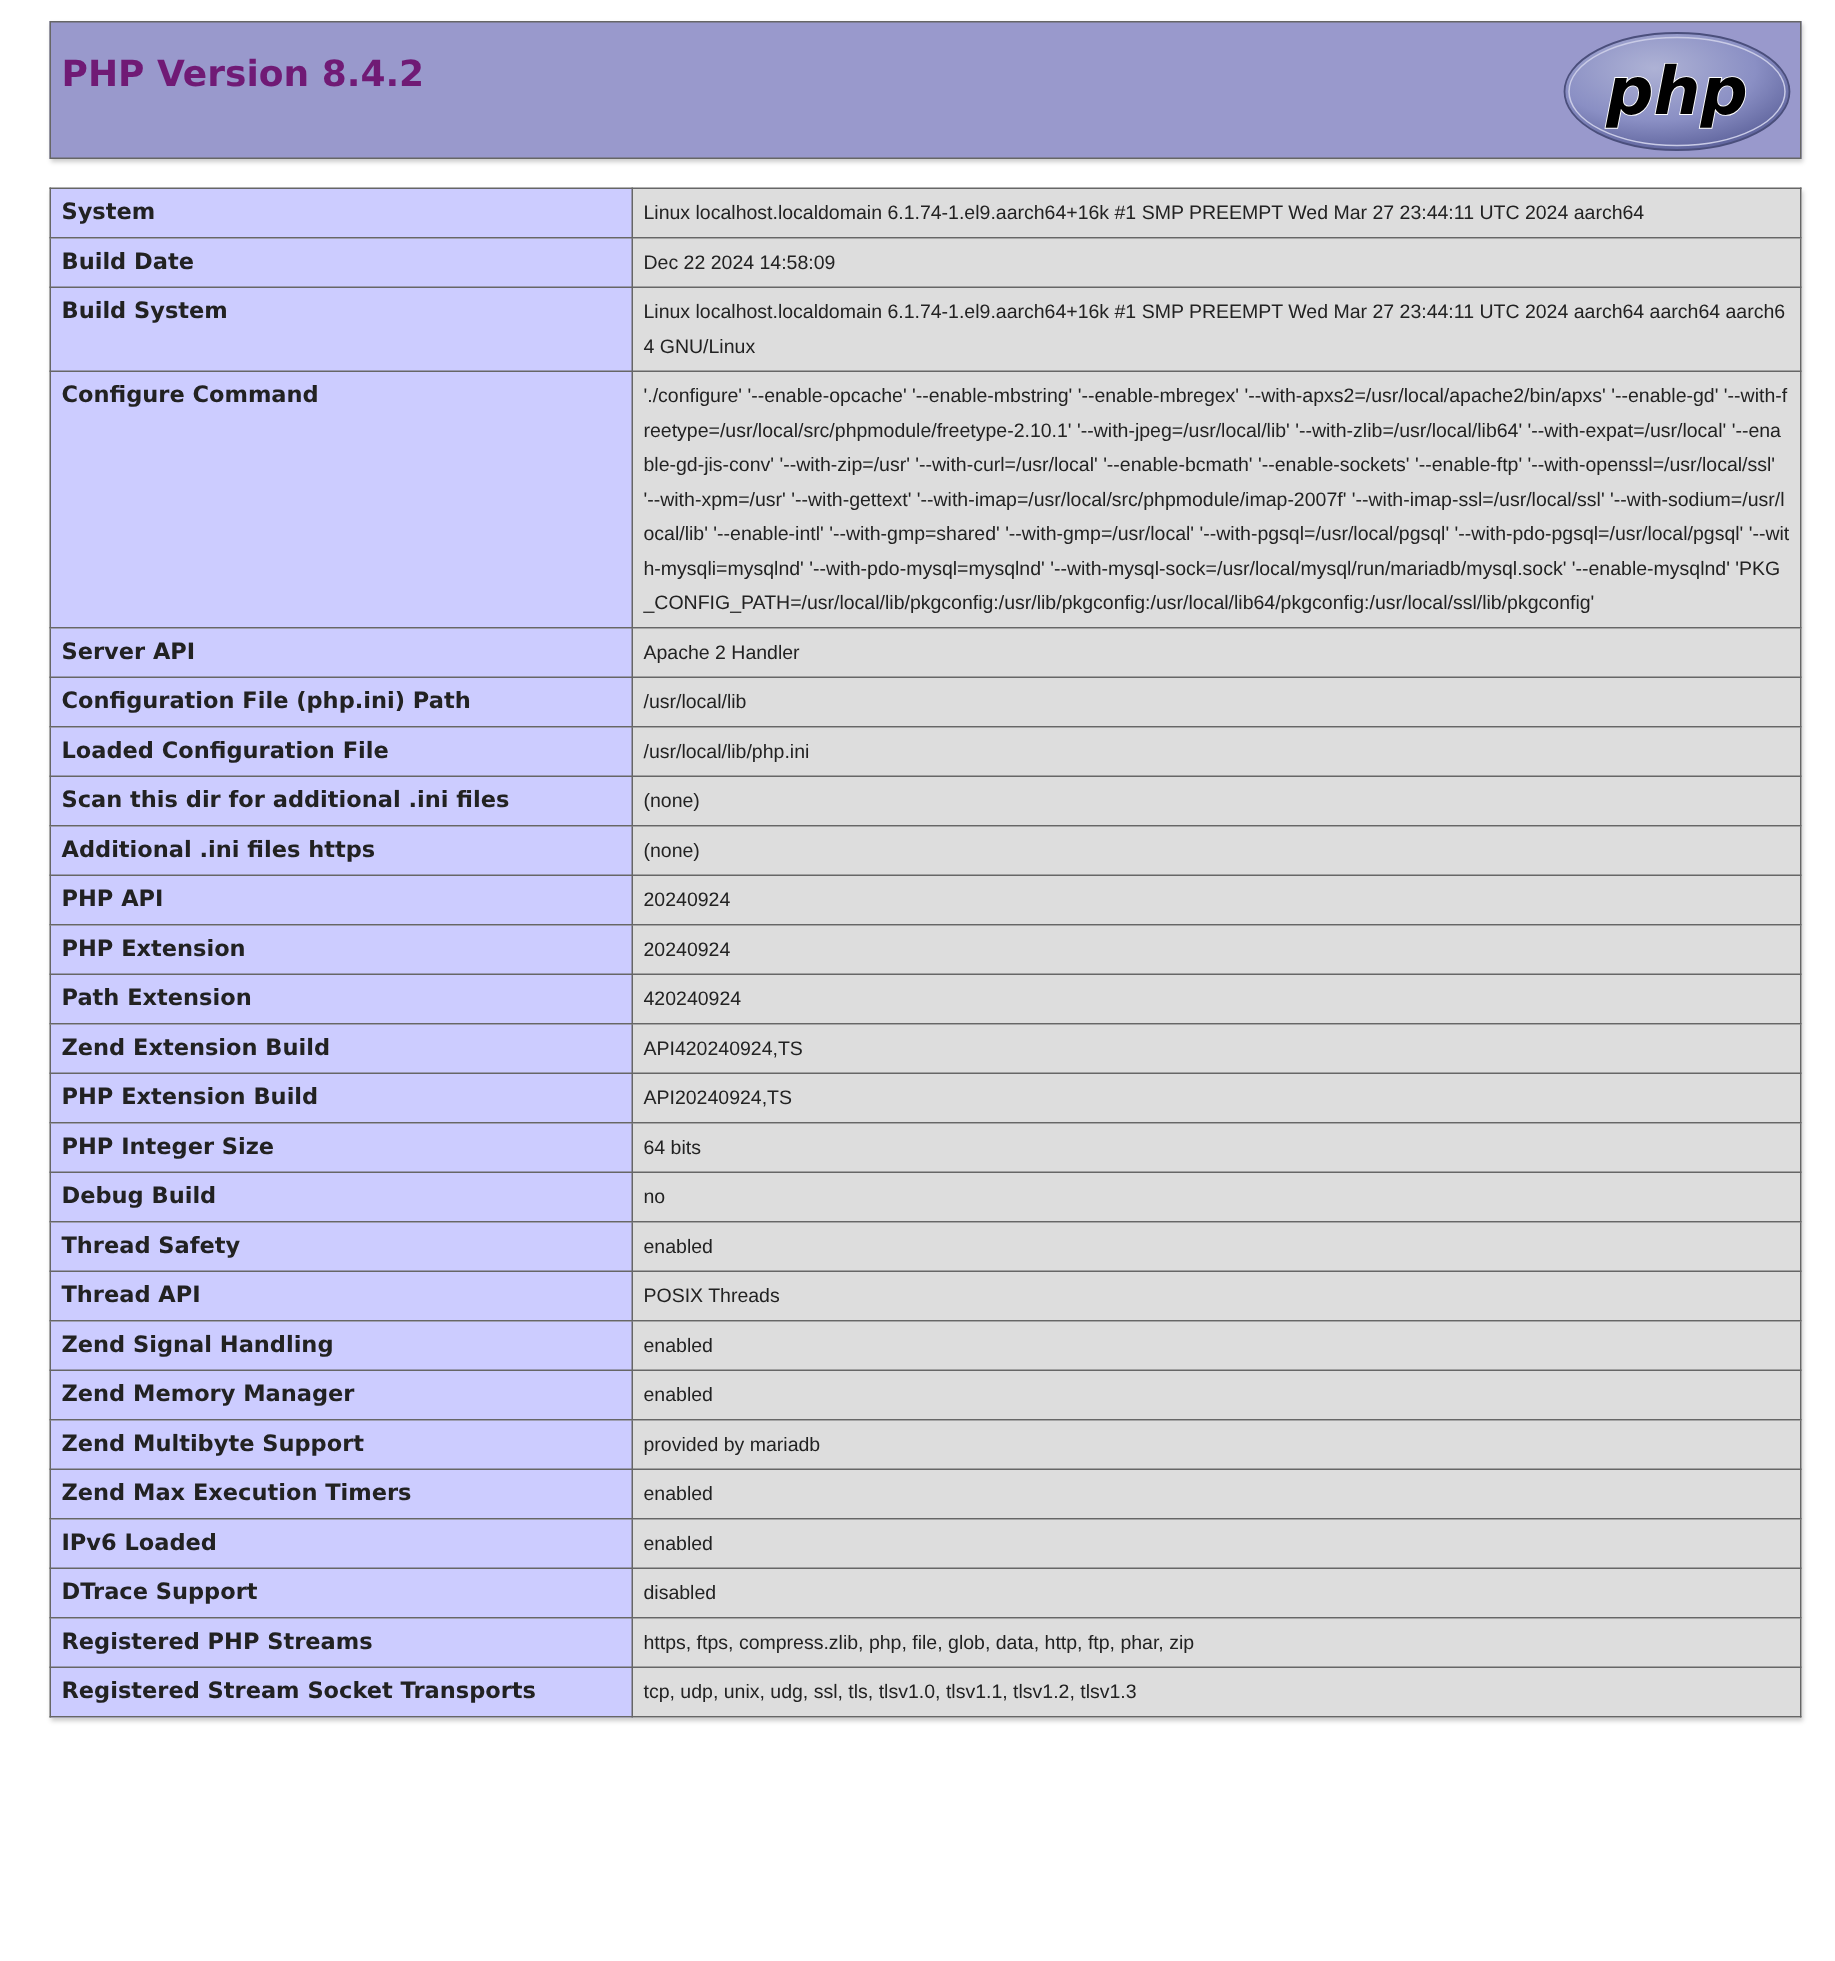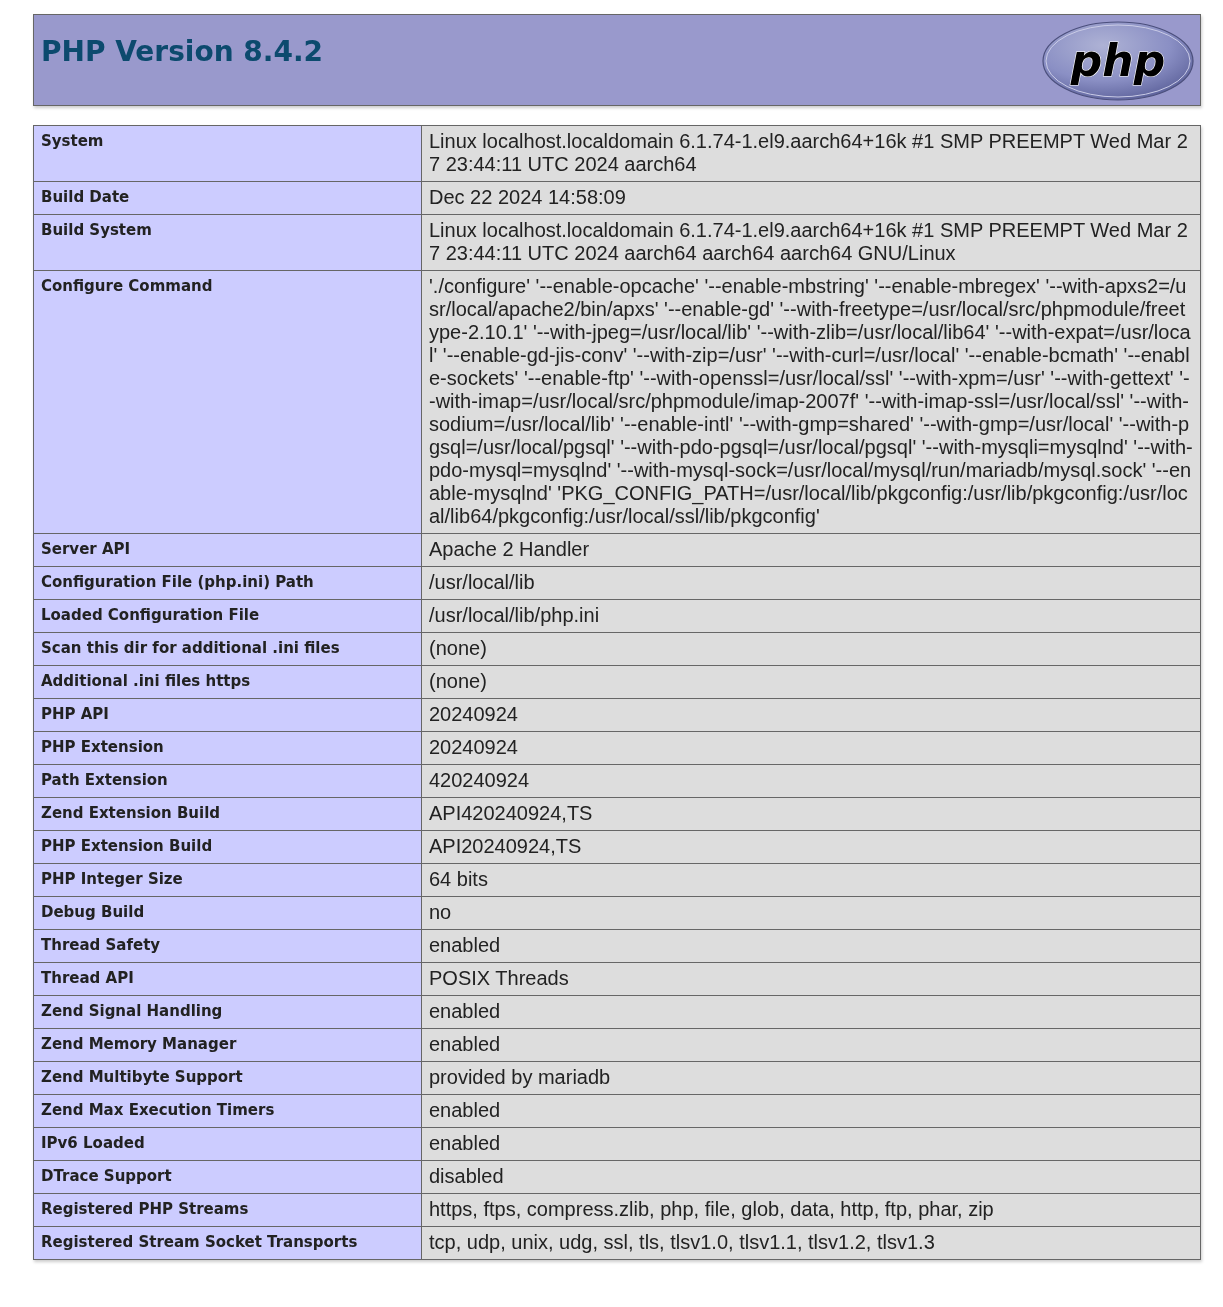--- a/index.html
+++ b/index.html
@@ -15,23 +15,23 @@
       left: 33px; top: 14px;
       width: 1166px; height: 90px;
       background: #9999cc;
       border: 1px solid #666666;
       box-shadow: 1px 2px 3px #cccccc;
     }
     .header h1 {
       position: absolute;
       left: 7px; top: 20px;
       margin: 0;
-      font-size: 28px;
+      font-size: 24px;
       font-weight: bold;
-      color: #0c4a6e;
+      color: #701a75;
       font-family: "DejaVu Sans", "Liberation Sans", sans-serif;
       letter-spacing: 0px;
     }
     .logo {
       position: absolute;
       right: 6px; top: 6px;
       width: 152px; height: 80px;
     }
     table.info {
       position: absolute;
@@ -52,21 +52,21 @@
       width: 373px;
       font-weight: bold;
       color: #222222;
       margin-top: 47px;
     }
     td.v {
       background: #dddddd;
       color: #222222;
       word-break: break-all;
       font-family: "Liberation Sans", "DejaVu Sans", sans-serif;
-      font-size: 20px;
+      font-size: 13px;
     }
   </style>
 </head>
 <body>
 
 <div class="header">
   <h1>PHP Version 8.4.2</h1>
   <svg class="logo" viewBox="0 0 152 80" xmlns="http://www.w3.org/2000/svg">
     <defs>
       <radialGradient id="lg" cx="40%" cy="30%" r="75%">

